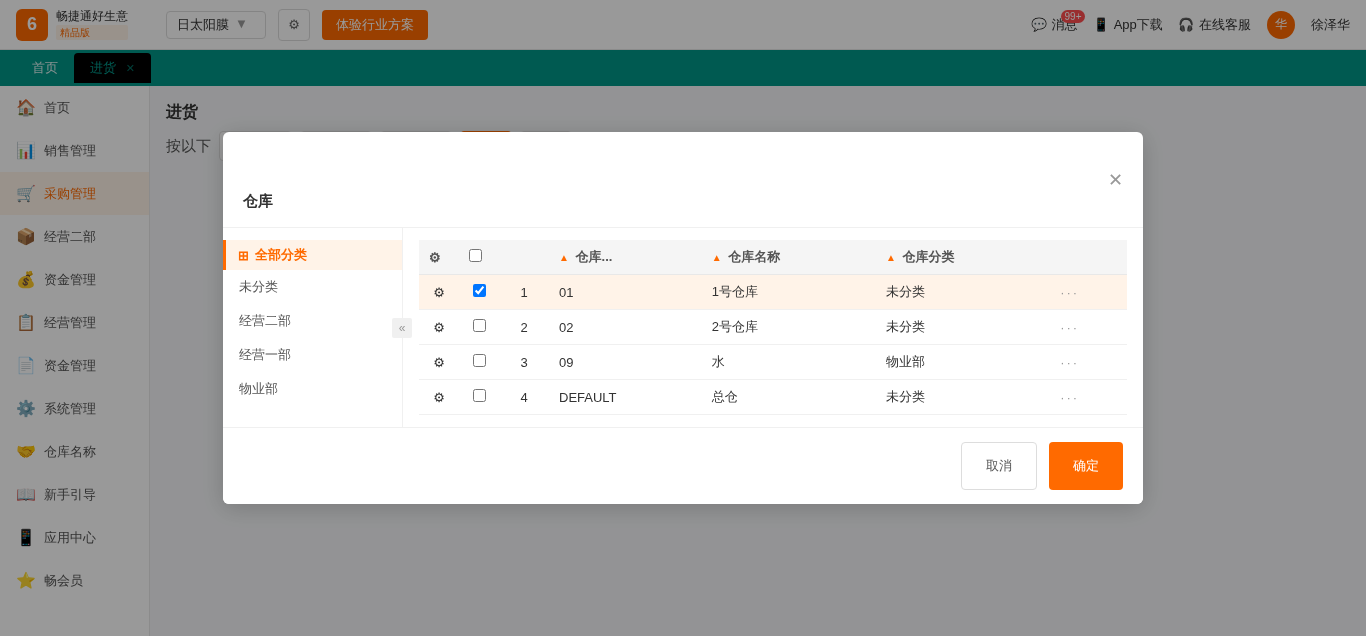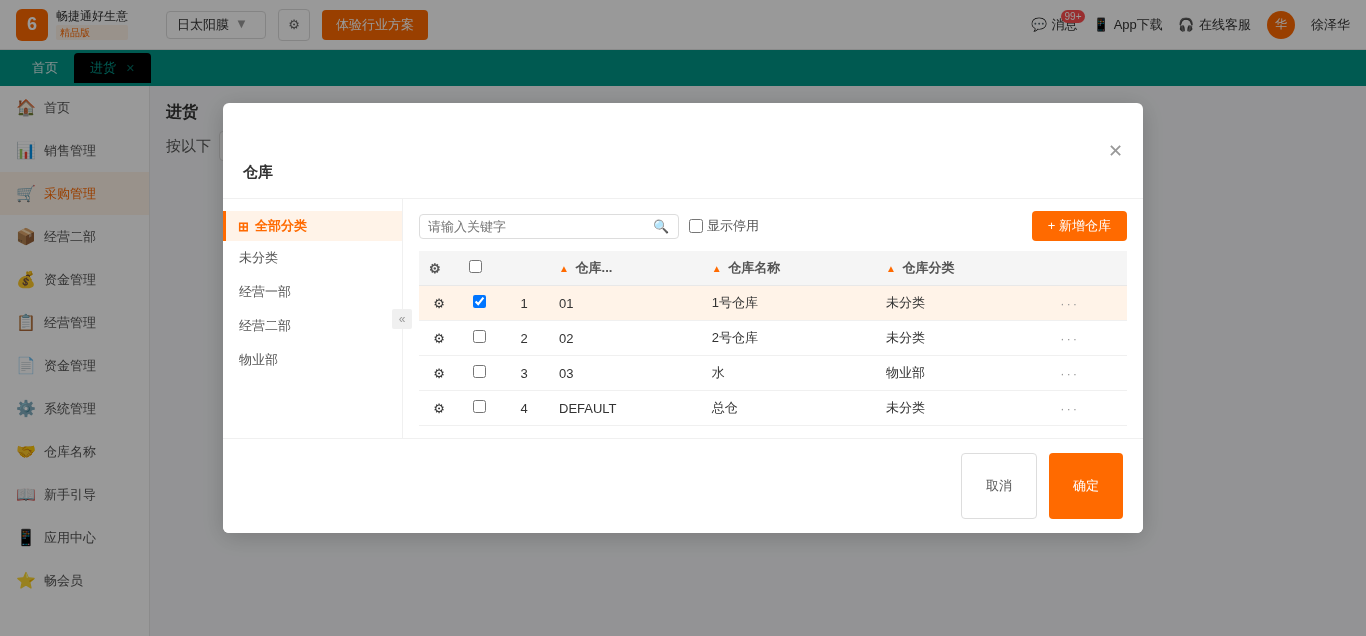--- a/index.html
+++ b/index.html
@@ -259,21 +259,21 @@
     .page-info { color: #555; }
 
     
     .dialog-footer {
       padding: 14px 20px;
       border-top: 1px solid #f0f0f0;
       display: flex; justify-content: flex-end; gap: 12px;
       background: #fff; border-radius: 0 0 6px 6px;
     }
     .cancel-btn {
-      padding: 23px 24px; border: 1px solid #ddd; border-radius: 4px;
+      padding: 14px 24px; border: 1px solid #ddd; border-radius: 4px;
       background: #fff; cursor: pointer; font-size: 13px; color: #555;
     }
     .confirm-btn {
       padding: 7px 24px; border: none; border-radius: 4px;
       background: #ff6a00; color: #fff; cursor: pointer; font-size: 13px;
     }
   </style>
 </head>
 <body>
 
@@ -404,38 +404,27 @@
 
     <div class="dialog-body">
 
       <div class="category-panel">
         <div class="all-category">
           <span class="grid-icon">⊞</span>
           <span>全部分类</span>
         </div>
         <div class="collapse-btn">«</div>
         <div class="category-item">未分类</div>
+        <div class="category-item">经营二部</div>
         <div class="category-item">经营一部</div>
-        <div class="category-item">经营二部</div>
         <div class="category-item">物业部</div>
       </div>
 
       <div class="table-panel">
 
-        <div class="table-toolbar">
-          <div class="search-box">
-            <input class="search-input" type="text" placeholder="请输入关键字" style="">
-            <span class="search-icon">🔍</span>
-          </div>
-          <label class="show-disabled">
-            <input type="checkbox" class="checkbox" style="">
-            <span>显示停用</span>
-          </label>
-          <button class="add-btn">+ 新增仓库</button>
-        </div>
 
         <table class="data-table">
           <thead>
             <tr>
               <th class="col-gear">⚙</th>
               <th class="col-check">
                 <input type="checkbox" style="">
               </th>
               <th></th>
               <th>
@@ -475,21 +464,21 @@
       <td>2号仓库</td>
       <td>未分类</td>
       <td><span class="row-actions">···</span></td>
     </tr>
               <tr>
       <td class="col-gear">⚙</td>
       <td class="col-check">
         <input type="checkbox" style="">
       </td>
       <td class="col-num">3</td>
-      <td>03</td>
+      <td>09</td>
       <td>水</td>
       <td>物业部</td>
       <td><span class="row-actions">···</span></td>
     </tr>
               <tr>
       <td class="col-gear">⚙</td>
       <td class="col-check">
         <input type="checkbox" style="">
       </td>
       <td class="col-num">4</td>

